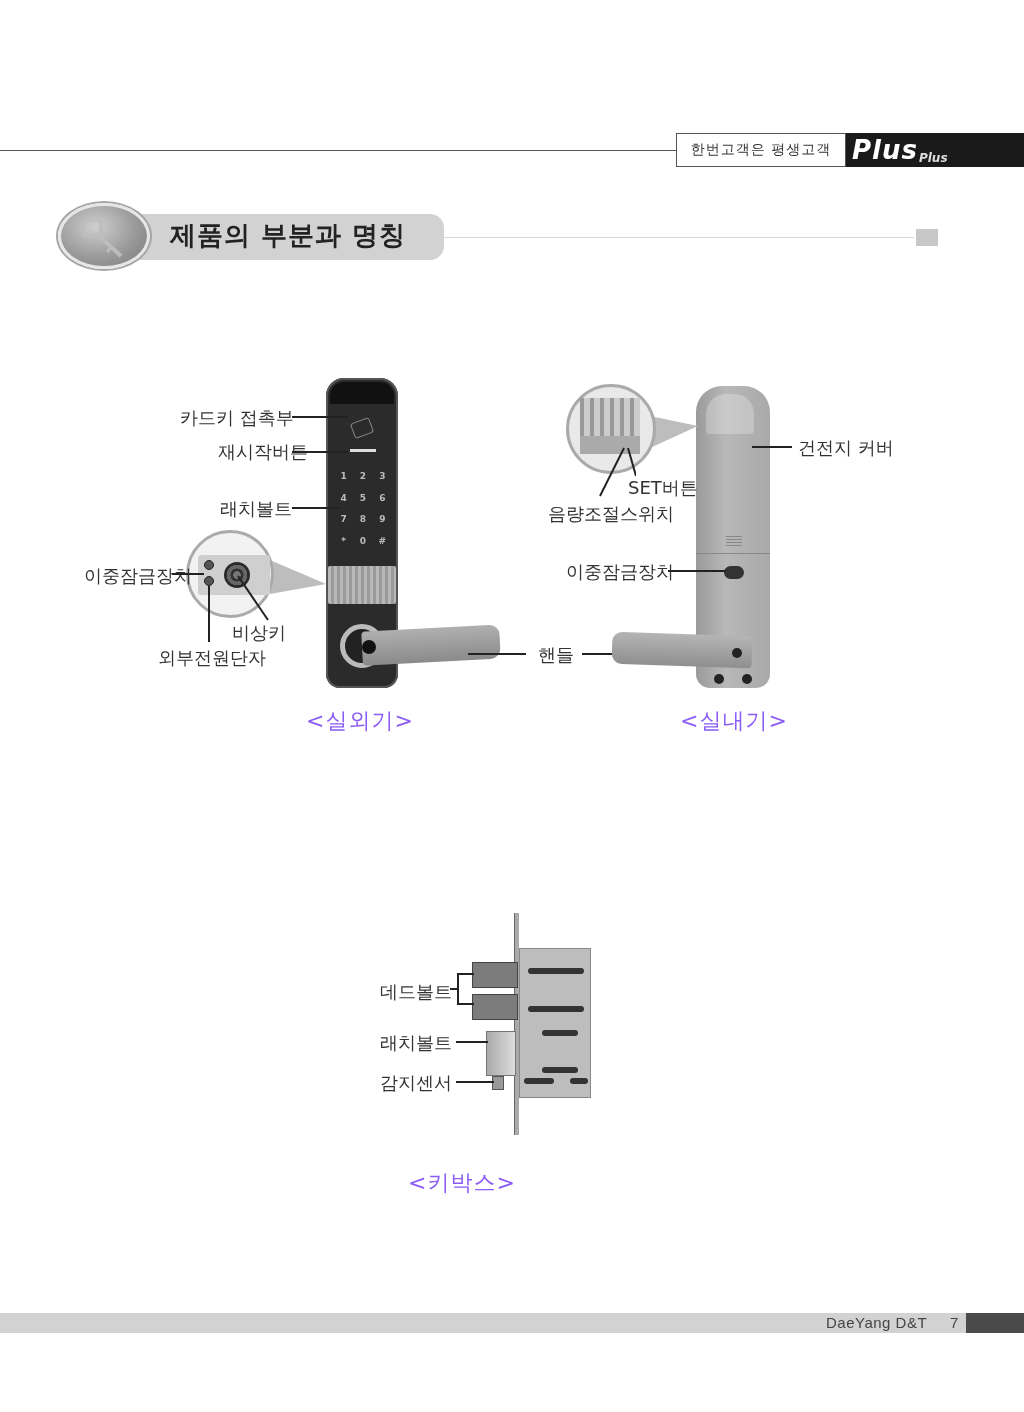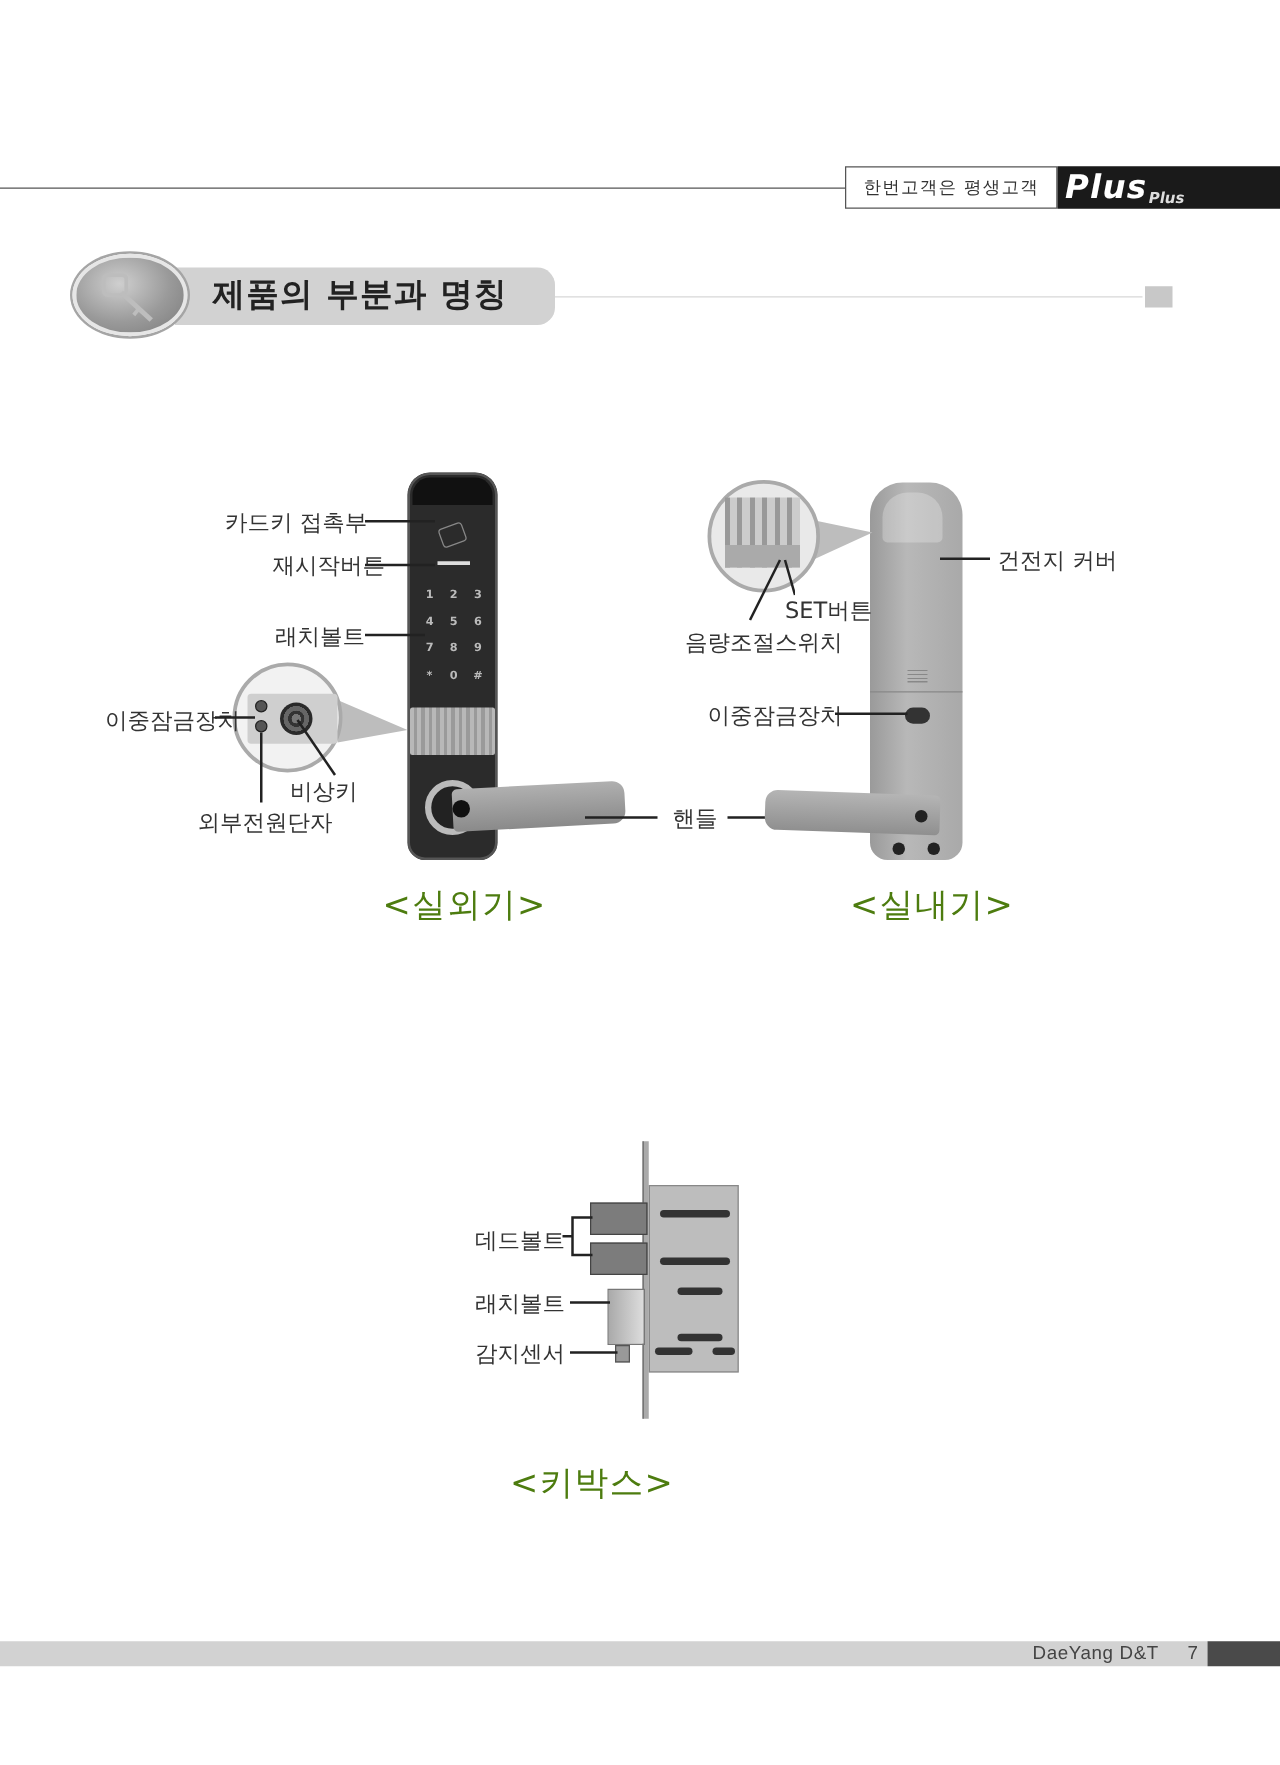--- a/index.html
+++ b/index.html
@@ -23,21 +23,21 @@
   .sec-icon svg { position: absolute; left: 18px; top: 10px; }
   .sec-pill { left: 140px; top: 214px; width: 304px; height: 46px; background: #d2d2d2; border-radius: 0 14px 14px 0; }
   .sec-title { left: 170px; top: 218px; font-size: 26px; color: #222; font-weight: bold; letter-spacing: 1px; }
   .sec-rule { left: 444px; top: 237px; width: 470px; height: 1px; background: #d8d8d8; }
   .sec-square { left: 916px; top: 229px; width: 22px; height: 17px; background: #c8c8c8; }
 
   
   .lbl { font-size: 18px; color: #333; white-space: nowrap; }
   .line { height: 2px; background: #222; }
   .vline { width: 2px; background: #222; }
-  .caption { font-size: 27px; color: #4d7c0f; letter-spacing: 1px; }
+  .caption { font-size: 22px; color: #8b5cf6; letter-spacing: 1px; }
 
   
   .out-body { left: 326px; top: 378px; width: 72px; height: 310px; background: #2b2b2b; border-radius: 18px 18px 14px 14px;
     box-shadow: inset 0 0 0 2px #555; }
   .out-top { left: 330px; top: 382px; width: 64px; height: 22px; background: #111; border-radius: 14px 14px 0 0; }
   .out-card { left: 352px; top: 420px; width: 20px; height: 16px; border: 1.5px solid #888; border-radius: 3px; transform: rotate(-20deg); }
   .out-start { left: 350px; top: 449px; width: 26px; height: 3px; background: #ddd; }
   .keypad { left: 334px; top: 466px; width: 58px; height: 86px; display: grid; grid-template-columns: repeat(3, 1fr); }
   .key { font-size: 9px; color: #bbb; text-align: center; line-height: 21px; font-weight: bold; }
   .out-grip { left: 328px; top: 566px; width: 68px; height: 38px; background: repeating-linear-gradient(90deg, #b8b8b8 0 3px, #9a9a9a 3px 6px); border-radius: 2px; }

